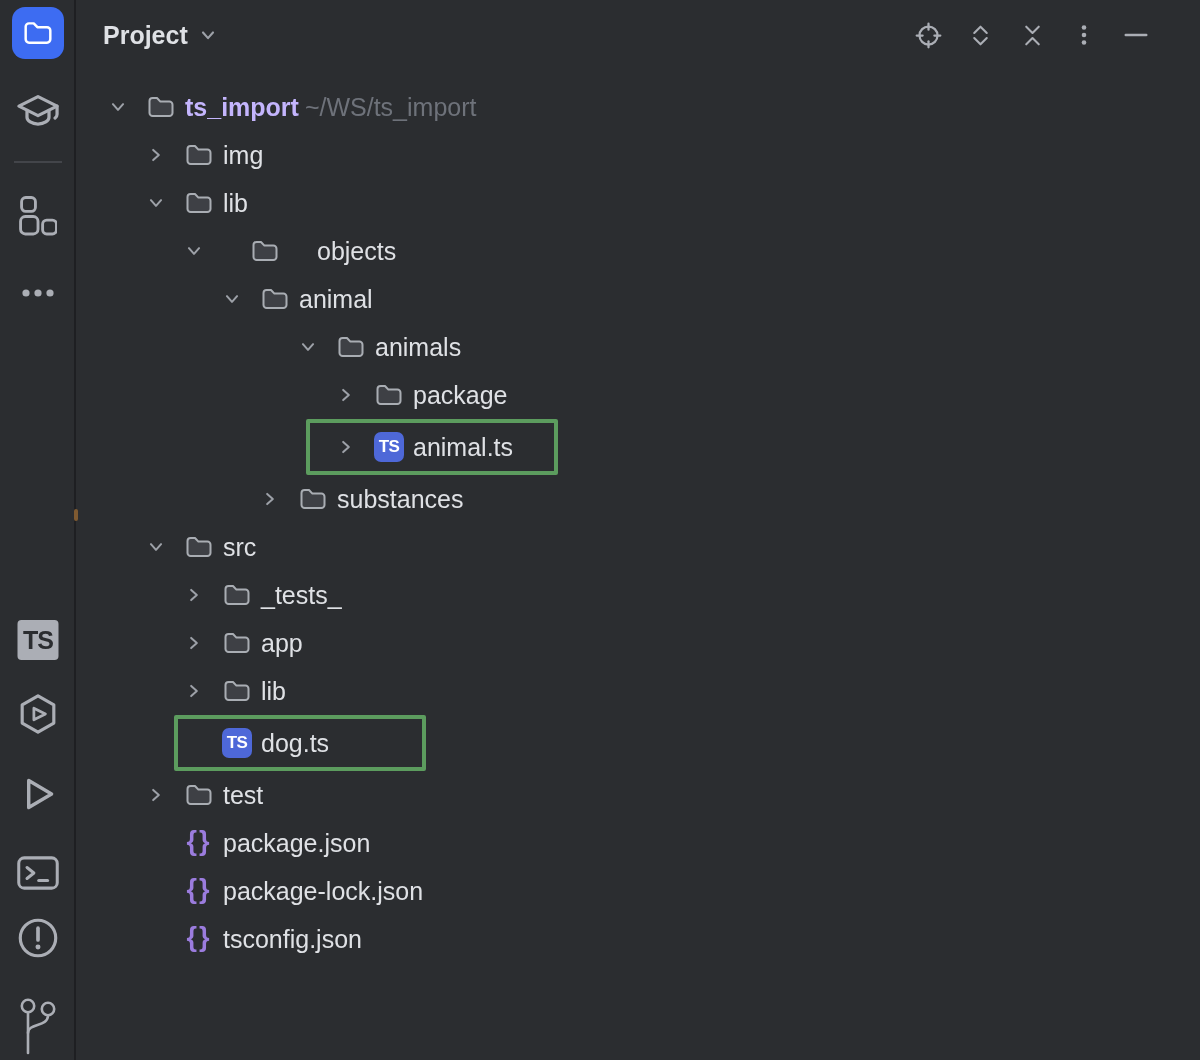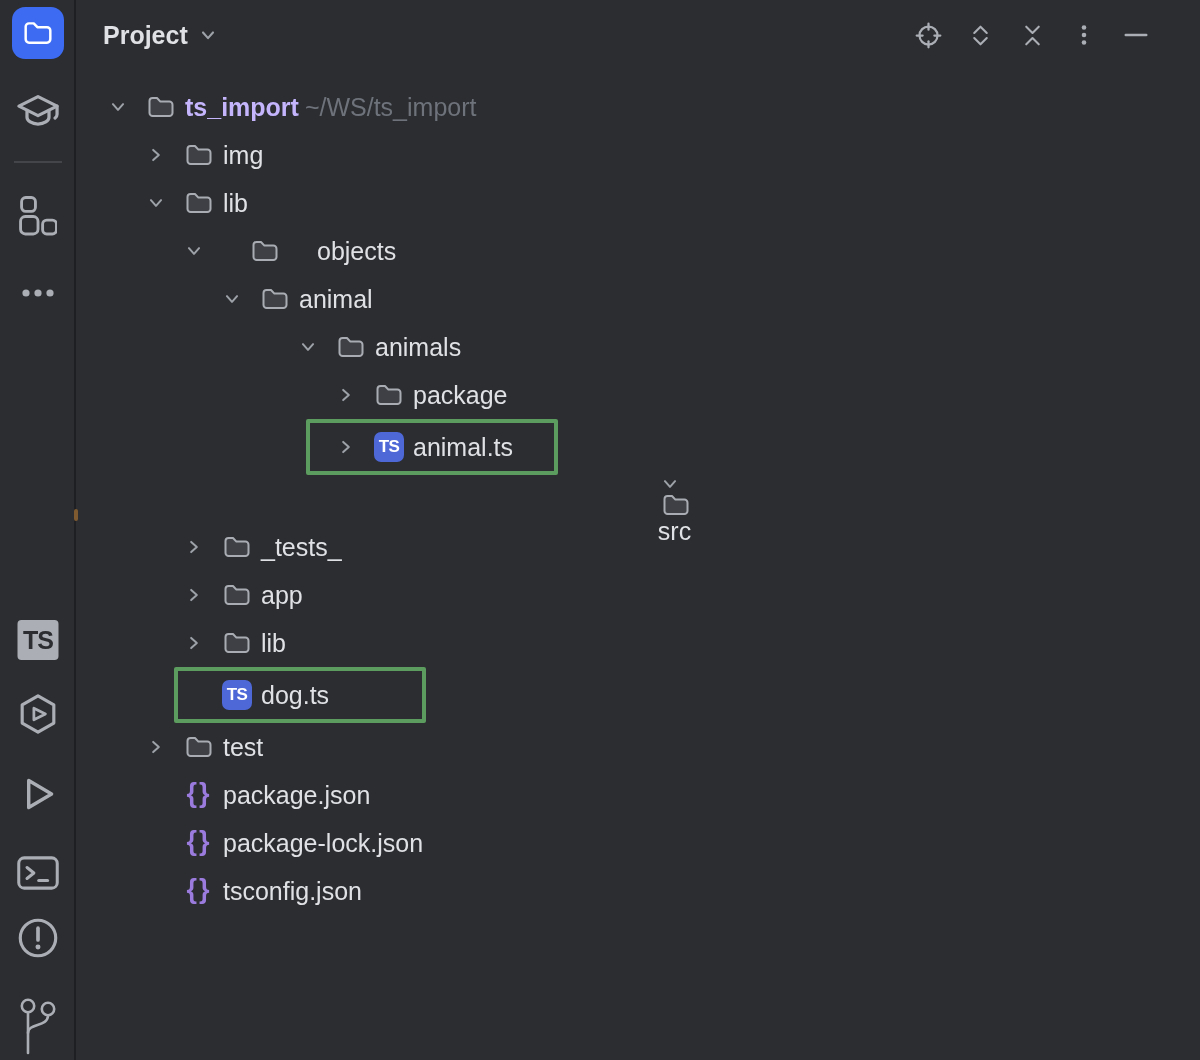--- a/index.html
+++ b/index.html
@@ -354,21 +354,34 @@
         <span class="chev-slot">
           <svg width="18" height="18" viewBox="0 0 16 16" fill="none" stroke="#9DA1A8" stroke-width="1.8" stroke-linecap="round" stroke-linejoin="round">
             <polyline points="5.5,3.5 10.5,8 5.5,12.5"></polyline>
           </svg>
         </span>
         <span class="tree-icon">
           <span class="ts-badge">TS</span>
         </span>
         <span class="label">animal.ts</span>
       </div>
-      <div class="row" style="padding-left: 62px; flex-direction: column;">
+      <div class="row" style="padding-left: 176px;">
+        <span class="chev-slot">
+          <svg width="18" height="18" viewBox="0 0 16 16" fill="none" stroke="#9DA1A8" stroke-width="1.8" stroke-linecap="round" stroke-linejoin="round">
+            <polyline points="5.5,3.5 10.5,8 5.5,12.5"></polyline>
+          </svg>
+        </span>
+        <span class="tree-icon">
+          <svg width="28" height="24" viewBox="0 0 28 24">
+            <path d="M2.5 6 C2.5 4.3 3.9 3 5.6 3 H10 L13.4 6.6 H22.4 C24.1 6.6 25.5 8 25.5 9.7 V17.9 C25.5 19.6 24.1 21 22.4 21 H5.6 C3.9 21 2.5 19.6 2.5 17.9 Z" fill="var(--folder-fill)" stroke="#A9ADB3" stroke-width="2" stroke-linejoin="round"></path>
+          </svg>
+        </span>
+        <span class="label">substances</span>
+      </div>
+      <div class="row" style="padding-left: 62px;">
         <span class="chev-slot">
           <svg width="18" height="18" viewBox="0 0 16 16" fill="none" stroke="#9DA1A8" stroke-width="1.8" stroke-linecap="round" stroke-linejoin="round">
             <polyline points="3.5,5.5 8,10.5 12.5,5.5"></polyline>
           </svg>
         </span>
         <span class="tree-icon">
           <svg width="28" height="24" viewBox="0 0 28 24">
             <path d="M2.5 6 C2.5 4.3 3.9 3 5.6 3 H10 L13.4 6.6 H22.4 C24.1 6.6 25.5 8 25.5 9.7 V17.9 C25.5 19.6 24.1 21 22.4 21 H5.6 C3.9 21 2.5 19.6 2.5 17.9 Z" fill="var(--folder-fill)" stroke="#A9ADB3" stroke-width="2" stroke-linejoin="round"></path>
           </svg>
         </span>

